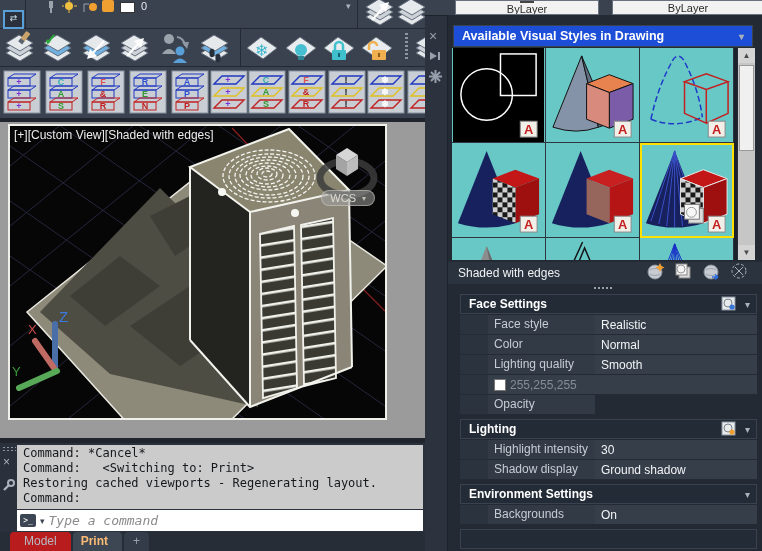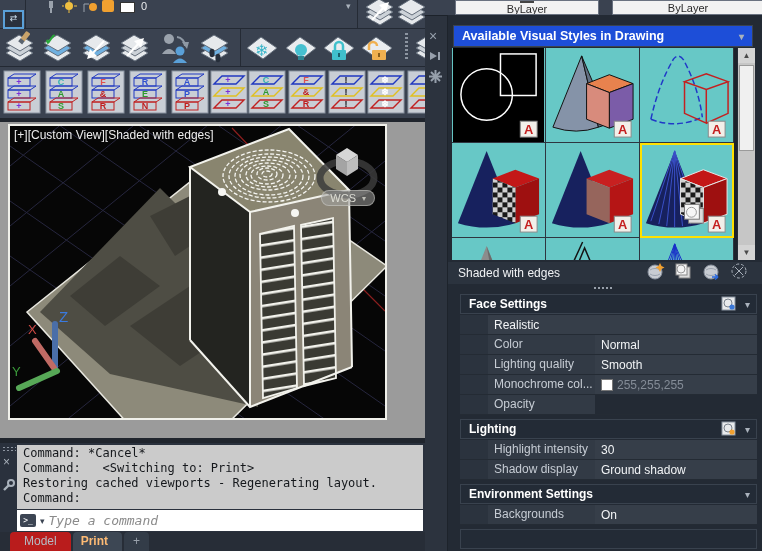--- a/index.html
+++ b/index.html
@@ -600,41 +600,41 @@
             <svg width="16" height="16">
               <rect x="1" y="1" width="13" height="13" fill="#e8eaec" stroke="#8a94a0"></rect>
               <circle cx="7" cy="7" r="4" fill="none" stroke="#7a828c"></circle>
               <circle cx="11" cy="11" r="2.6" fill="#3a78d8"></circle>
             </svg>
           </span>
           <span class="chv">▾</span>
         </div>
         <div class="prop-row">
           <span class="prow-gutter"></span>
+          <span class="prow-label">Face style</span>
           <span class="prow-value">
             <span>Realistic</span>
           </span>
         </div>
         <div class="prop-row">
           <span class="prow-gutter"></span>
           <span class="prow-label">Color</span>
           <span class="prow-value">
             <span>Normal</span>
           </span>
         </div>
         <div class="prop-row">
           <span class="prow-gutter"></span>
           <span class="prow-label">Lighting quality</span>
           <span class="prow-value">
             <span>Smooth</span>
           </span>
         </div>
         <div class="prop-row muted">
           <span class="prow-gutter"></span>
-          <span class="prow-label">Monochrome col...</span>
           <span class="prow-value">
             <span class="vswatch" style="background: rgb(255, 255, 255);"></span>
             <span>255,255,255</span>
           </span>
         </div>
         <div class="prop-row muted">
           <span class="prow-gutter"></span>
           <span class="prow-label">Opacity</span>
         </div>
         <div class="prop-gap"></div>

